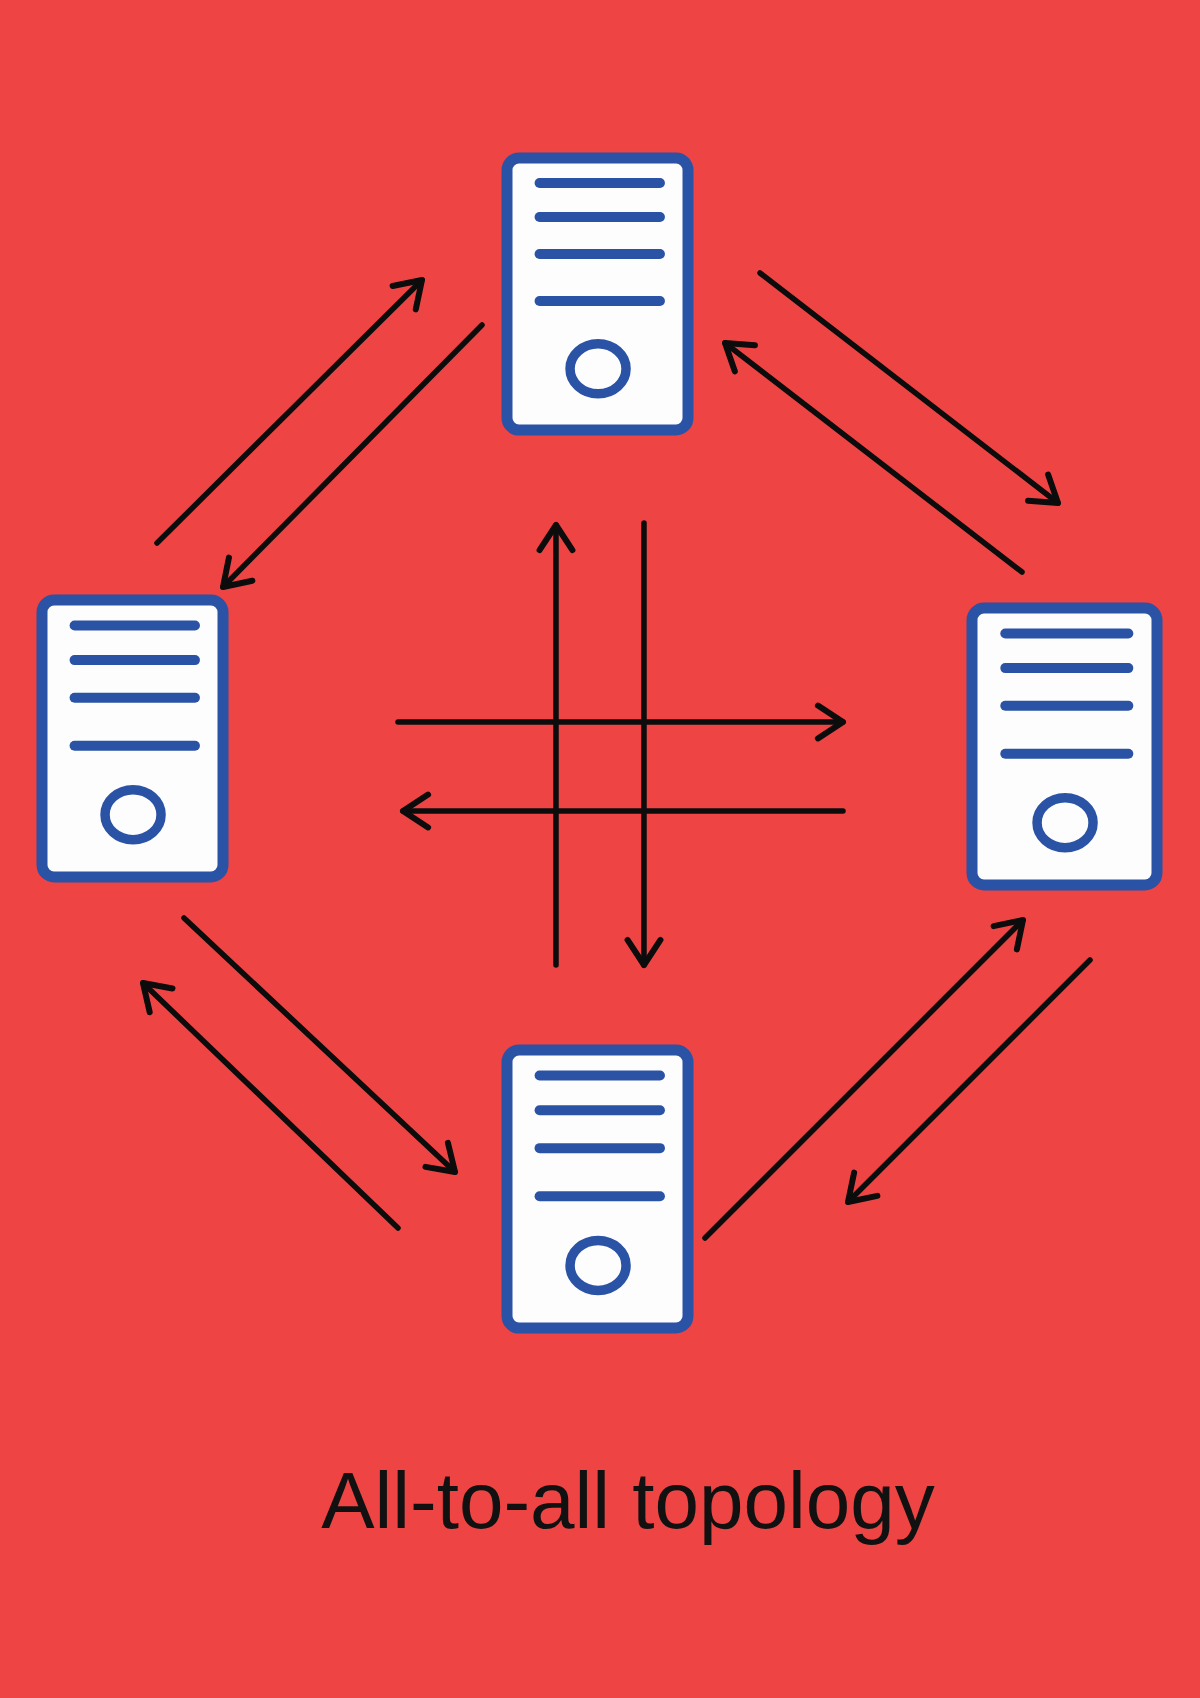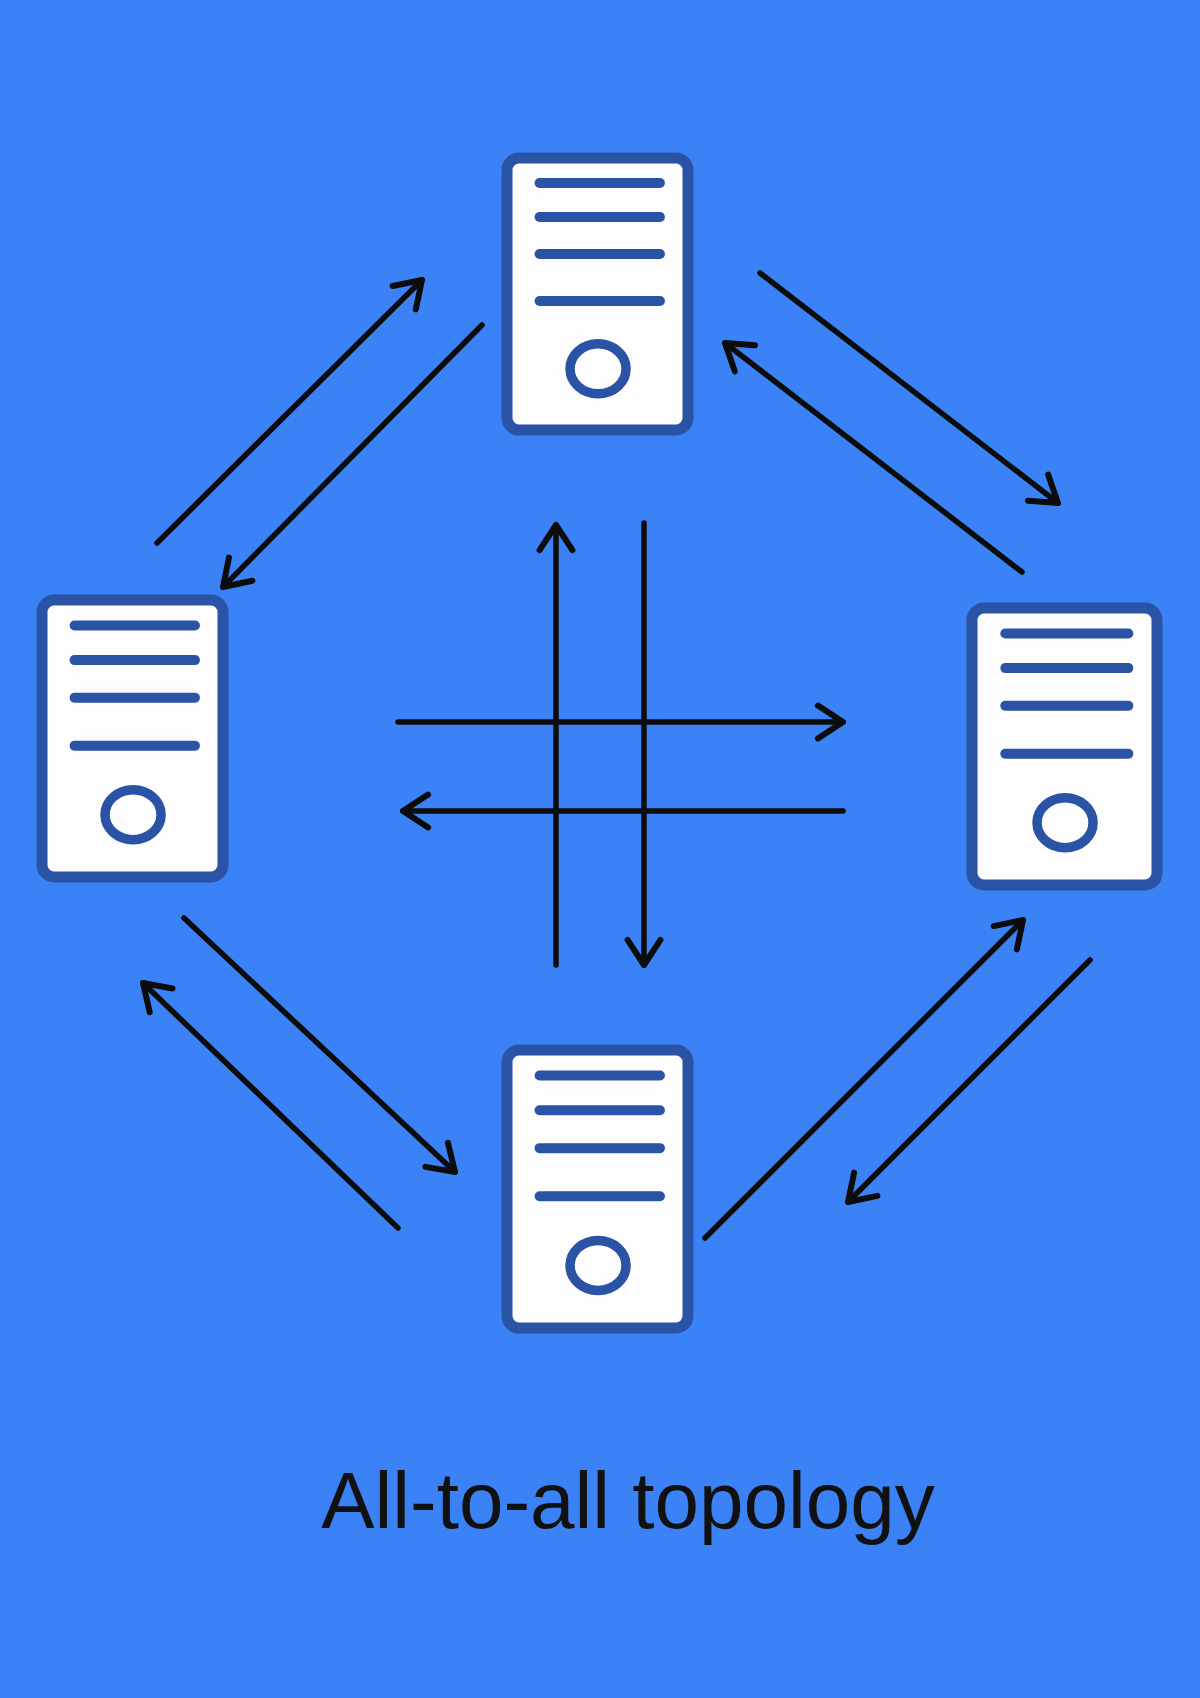--- a/index.html
+++ b/index.html
@@ -4,21 +4,21 @@
 <style>
   html, body {
     margin: 0;
     padding: 0;
     background: #fdfdfe;
   }
   .stage {
     width: 1200px;
     height: 1698px;
     position: relative;
-    background: #3b82f6;
+    background: #ef4444;
     overflow: hidden;
   }
   svg { display: block; }
   .diagram-title {
     font-family: "Liberation Sans", "DejaVu Sans", sans-serif;
     font-size: 80px;
     fill: #111111;
     letter-spacing: 0px;
   }
 </style>

